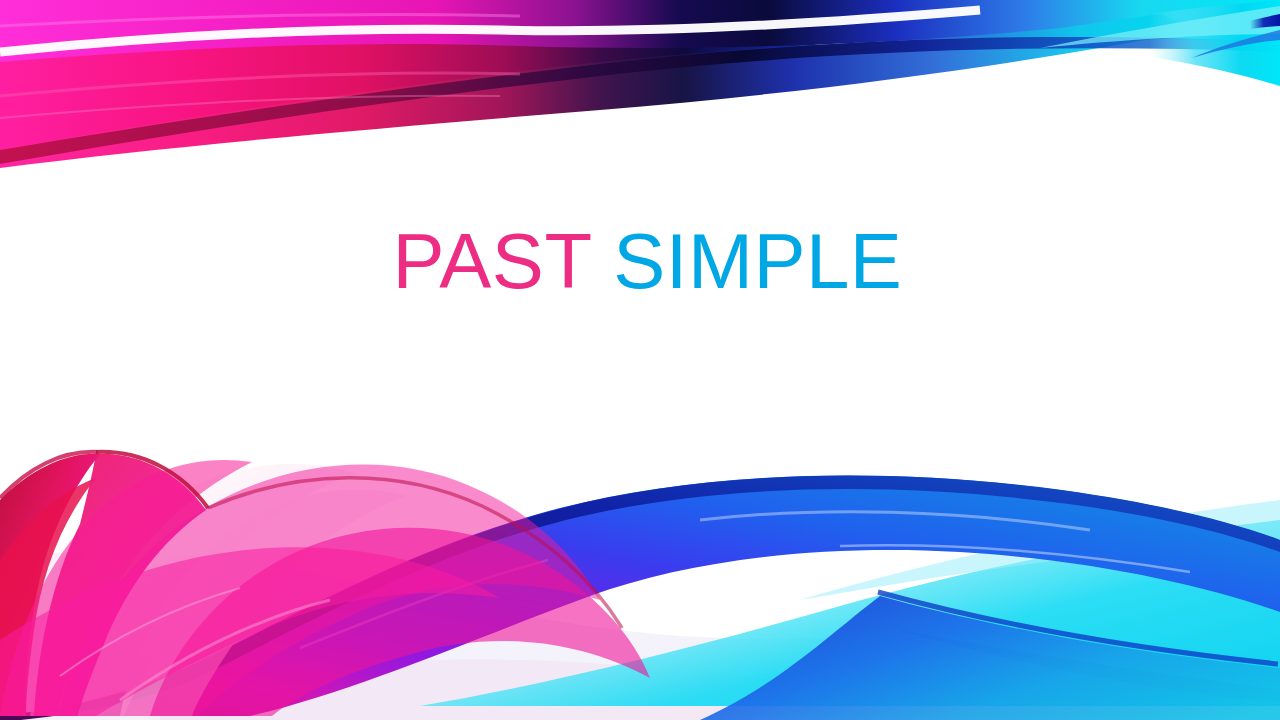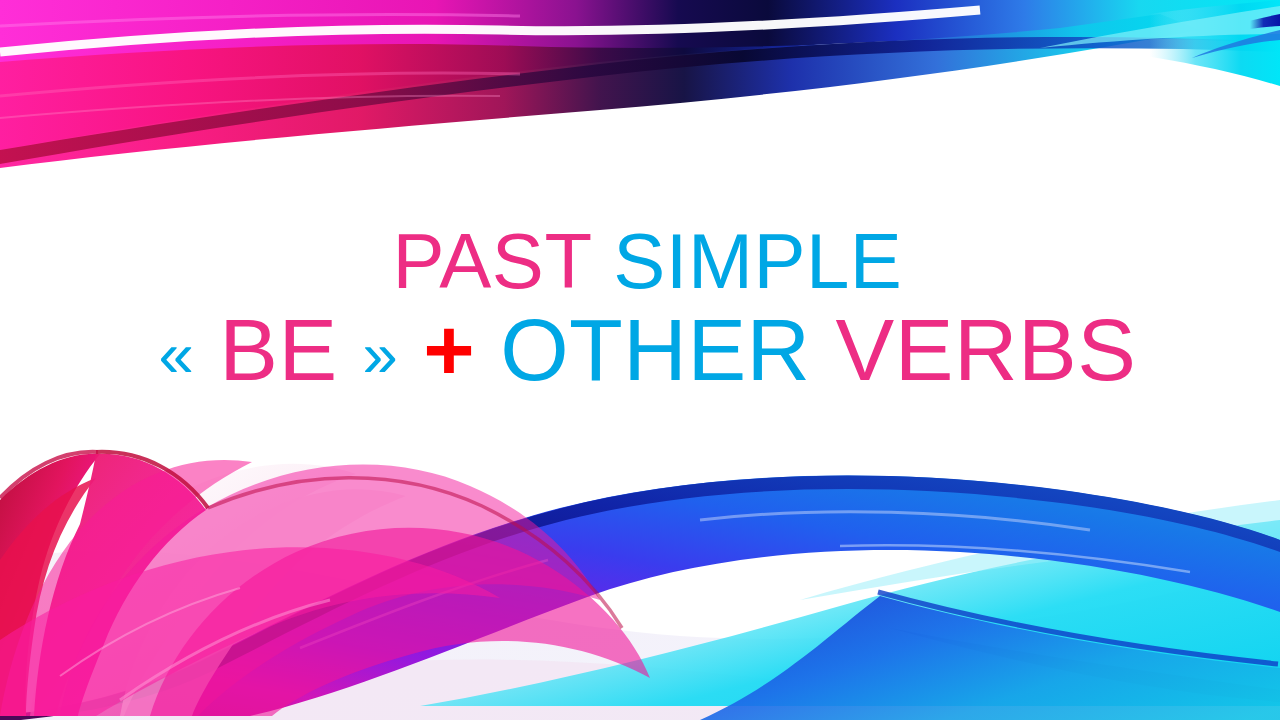--- a/index.html
+++ b/index.html
@@ -248,17 +248,16 @@
     <path d="M208,508 C300,468 400,468 482,506 C548,538 594,582 622,628" fill="none" stroke="#BE0C48" stroke-width="3.5" opacity="0.55"></path>
 
     <path d="M120,700 C180,658 250,620 330,600" fill="none" stroke="#FF9CD8" stroke-width="3" opacity="0.5"></path>
     <path d="M60,676 C110,640 170,608 240,588" fill="none" stroke="#FFB4E0" stroke-width="2" opacity="0.45"></path>
   </svg>
 
   <div class="title-block">
 
     <span class="title-line line-1"><span class="tok tok-pink">PAST</span><span class="sp"> </span><span class="tok tok-cyan">SIMPLE</span></span>
 
-    <span class="title-line line-2"><span class="tok guillemet">«</span><span class="sp"> </span><span class="tok tok-pink">BE</span><span class="sp"> </span><span class="tok guillemet">»</span><span class="sp"> </span><span class="tok tok-red">+</span><span class="sp"> </span><span class="tok tok-cyan">OTHER</span><span class="sp"> </span><span class="tok tok-pink">VERBS</span></span>
 
   </div>
 
 </div>
 
 </body></html>

